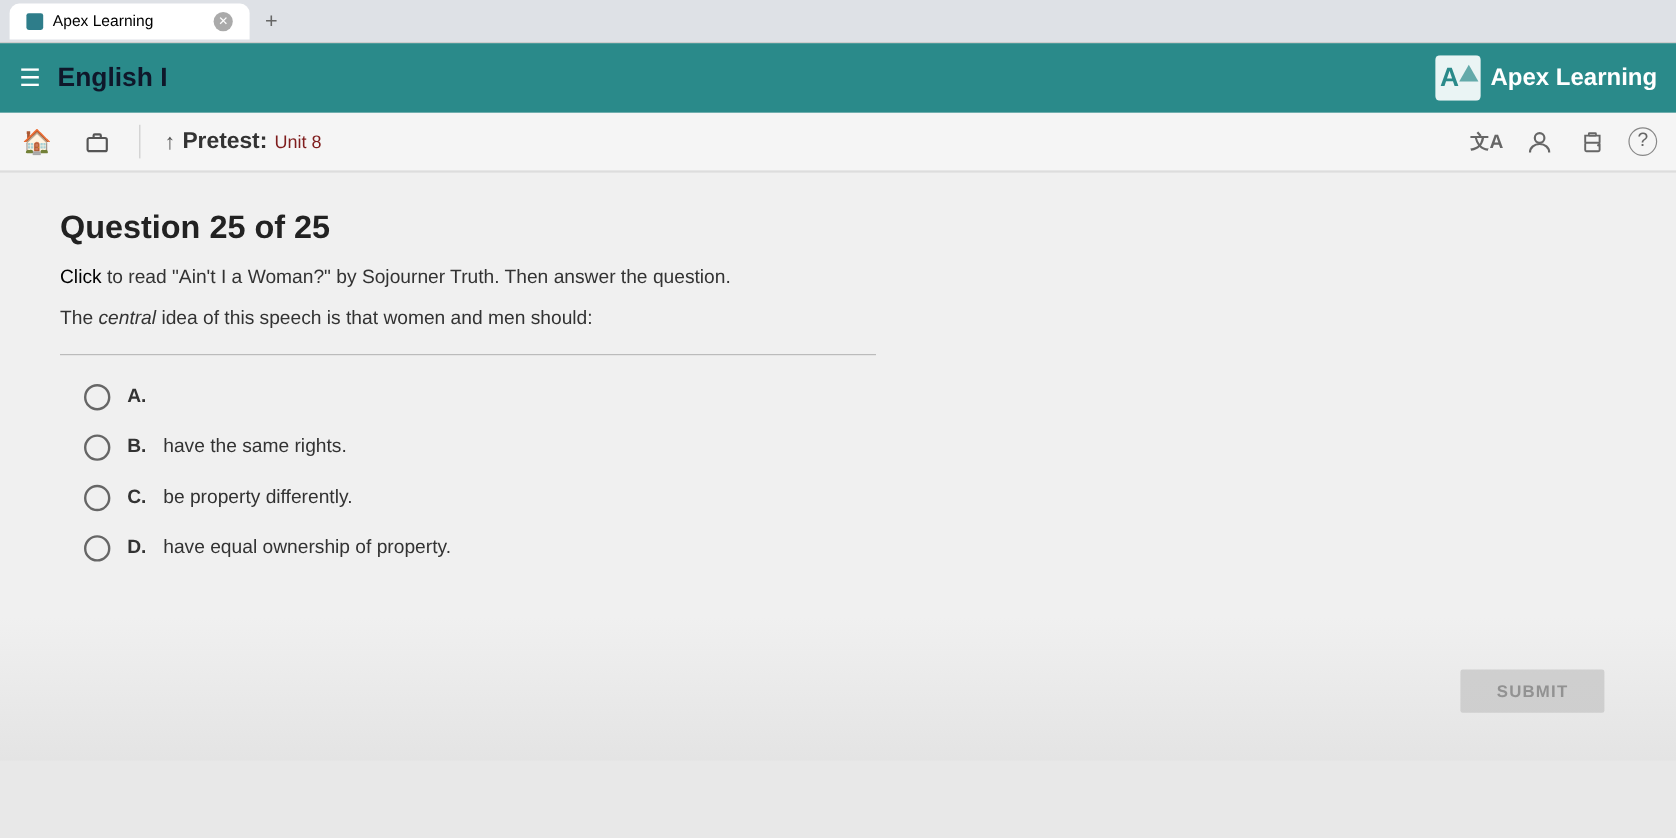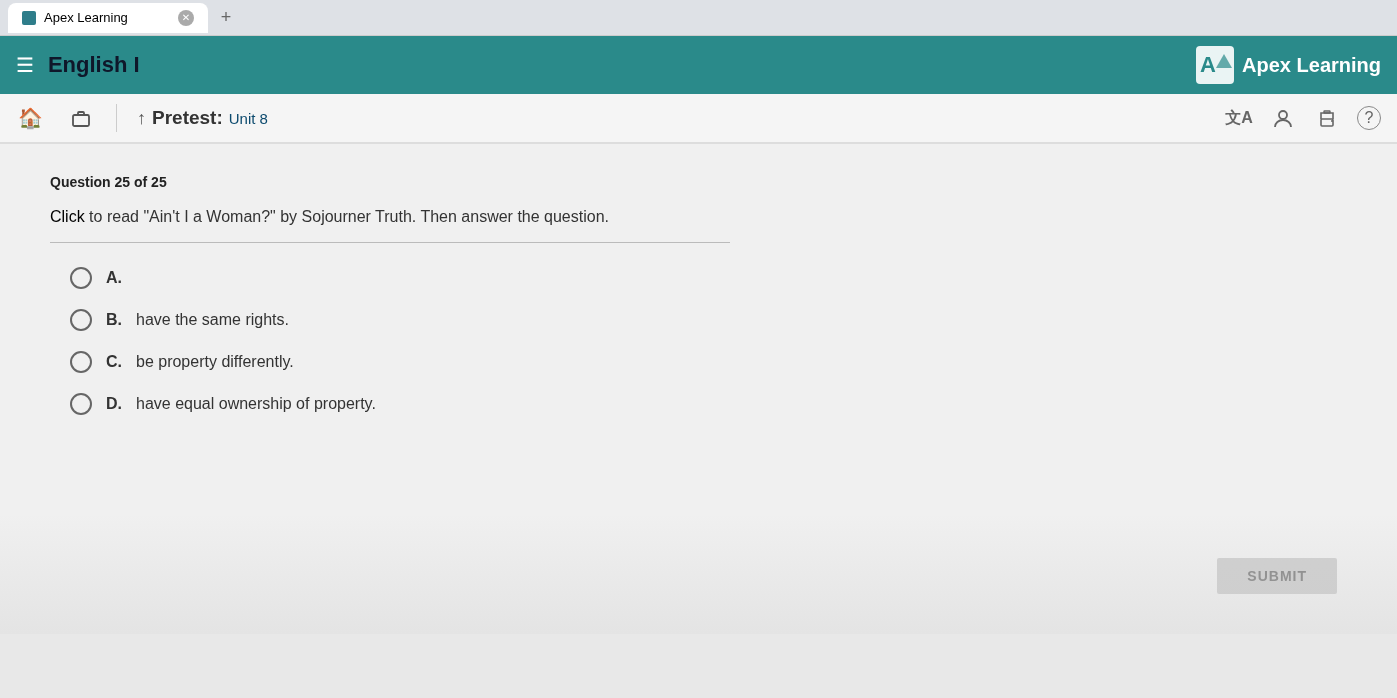--- a/index.html
+++ b/index.html
@@ -136,21 +136,21 @@
       font-size: 18px;
       color: #555;
     }
     .breadcrumb-label {
       font-weight: bold;
       font-size: 19px;
       color: #333;
     }
     .breadcrumb-value {
       font-size: 15px;
-      color: #0c4a6e;
+      color: #7f1d1d;
     }
     .sub-header-right {
       display: flex;
       align-items: center;
       gap: 16px;
     }
     .sh-icon {
       width: 28px;
       height: 28px;
       display: flex;
@@ -162,21 +162,21 @@
     }
 
     
     .main-content {
       background: #f0f0f0;
       padding: 30px 50px;
       min-height: 490px;
       position: relative;
     }
     .question-header {
-      font-size: 14px;
+      font-size: 27px;
       font-weight: bold;
       color: #222;
       margin-bottom: 18px;
     }
     .question-instruction {
       font-size: 16px;
       color: #333;
       margin-bottom: 16px;
     }
     .click-link {
@@ -323,20 +323,23 @@
   </div>
 </div>
 
 <div class="main-content">
   <div class="question-header">Question 25 of 25</div>
 
   <div class="question-instruction">
     <a class="click-link" href="#">Click</a><span> to read "Ain't I a Woman?" by Sojourner Truth. Then answer the question.</span>
   </div>
 
+  <div class="question-text">
+    <span>The </span><span class="central-italic">central</span><span> idea of this speech is that women and men should:</span>
+  </div>
 
   <hr class="answer-divider">
 
   <div class="answer-options">
 
     <div class="answer-option">
       <div class="radio-circle"></div>
       <span class="option-letter">A.</span>
     </div>
 

